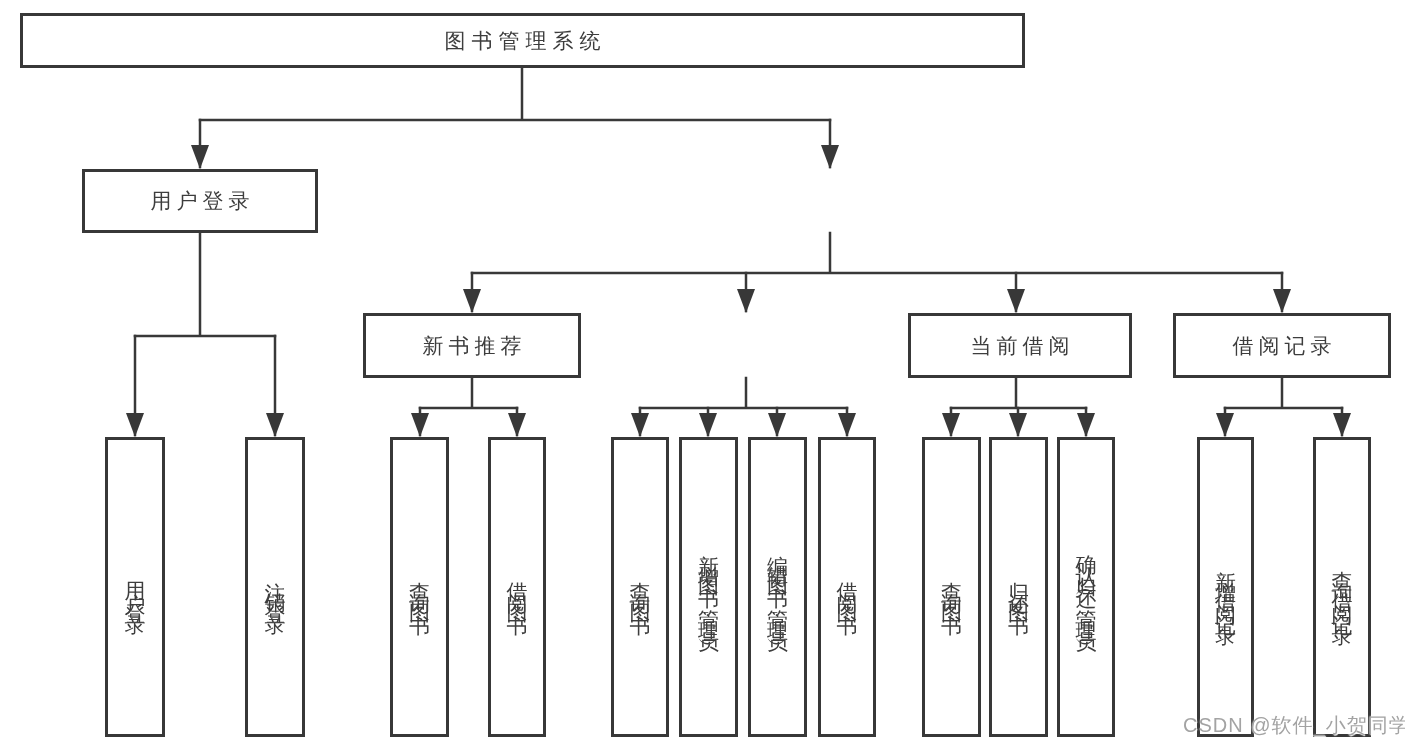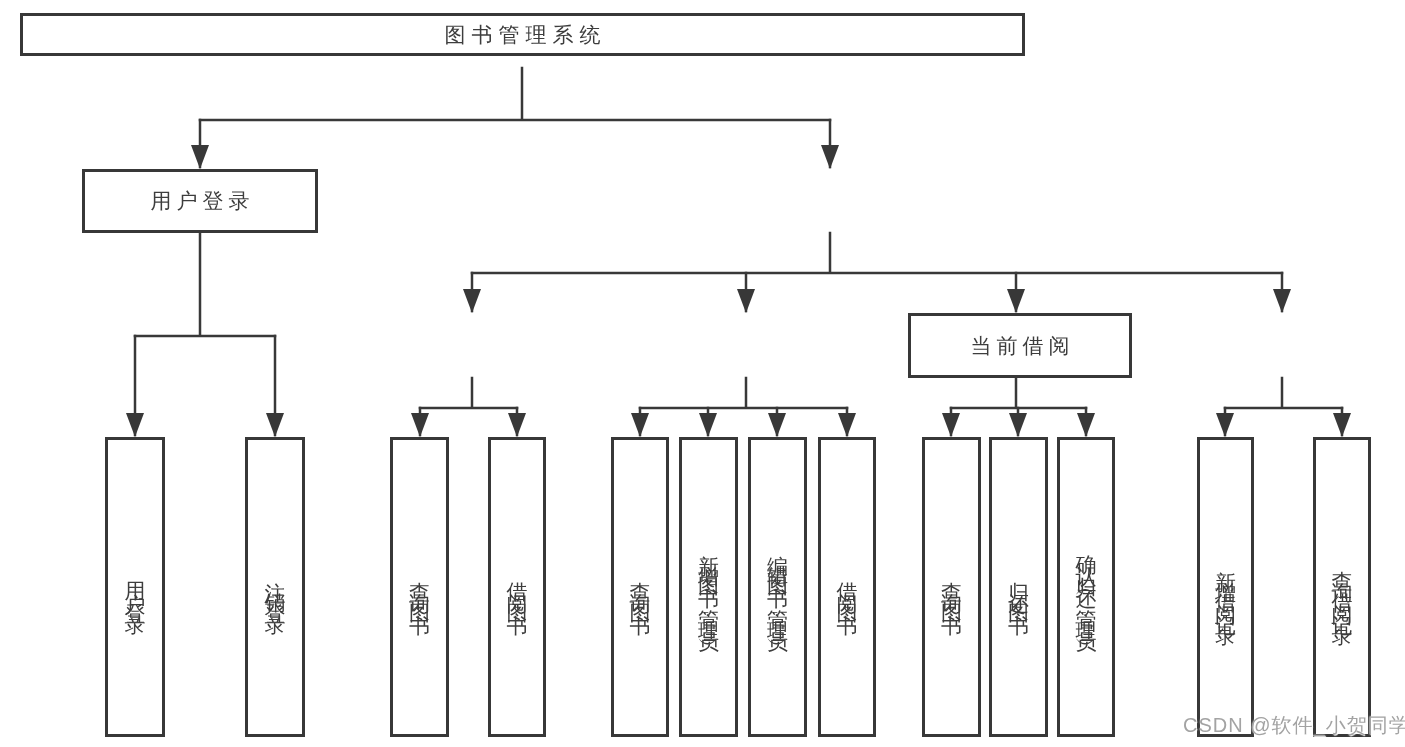--- a/index.html
+++ b/index.html
@@ -83,30 +83,36 @@
       <path d="M1086 408 V435" marker-end="url(#arw)"></path>
     </g>
 
     <g>
       <path d="M1282 378 V408 M1225 408 H1342"></path>
       <path d="M1225 408 V435" marker-end="url(#arw)"></path>
       <path d="M1342 408 V435" marker-end="url(#arw)"></path>
     </g>
   </svg>
 
-  <div class="node root" style="left:20px;top:13px;width:1005px;height:43px">
+  <div class="node root" style="left:20px;top:13px;width:1005px;height:55px">
     <span class="label">图书管理系统</span>
   </div>
 
   <div class="node" style="left:82px;top:169px;width:236px;height:64px">
     <span class="label">用户登录</span>
   </div>
 
+  <div class="node" style="left:363px;top:313px;width:218px;height:65px">
+    <span class="label">新书推荐</span>
+  </div>
   <div class="node" style="left:908px;top:313px;width:224px;height:65px">
     <span class="label">当前借阅</span>
+  </div>
+  <div class="node" style="left:1173px;top:313px;width:218px;height:65px">
+    <span class="label">借阅记录</span>
   </div>
 
   <div class="node leaf" style="left:105px;top:437px;width:60px;height:300px">
     <span class="label">用户登录</span>
   </div>
   <div class="node leaf" style="left:245px;top:437px;width:60px;height:300px">
     <span class="label">注销登录</span>
   </div>
 
   <div class="node leaf" style="left:390px;top:437px;width:59px;height:300px">

